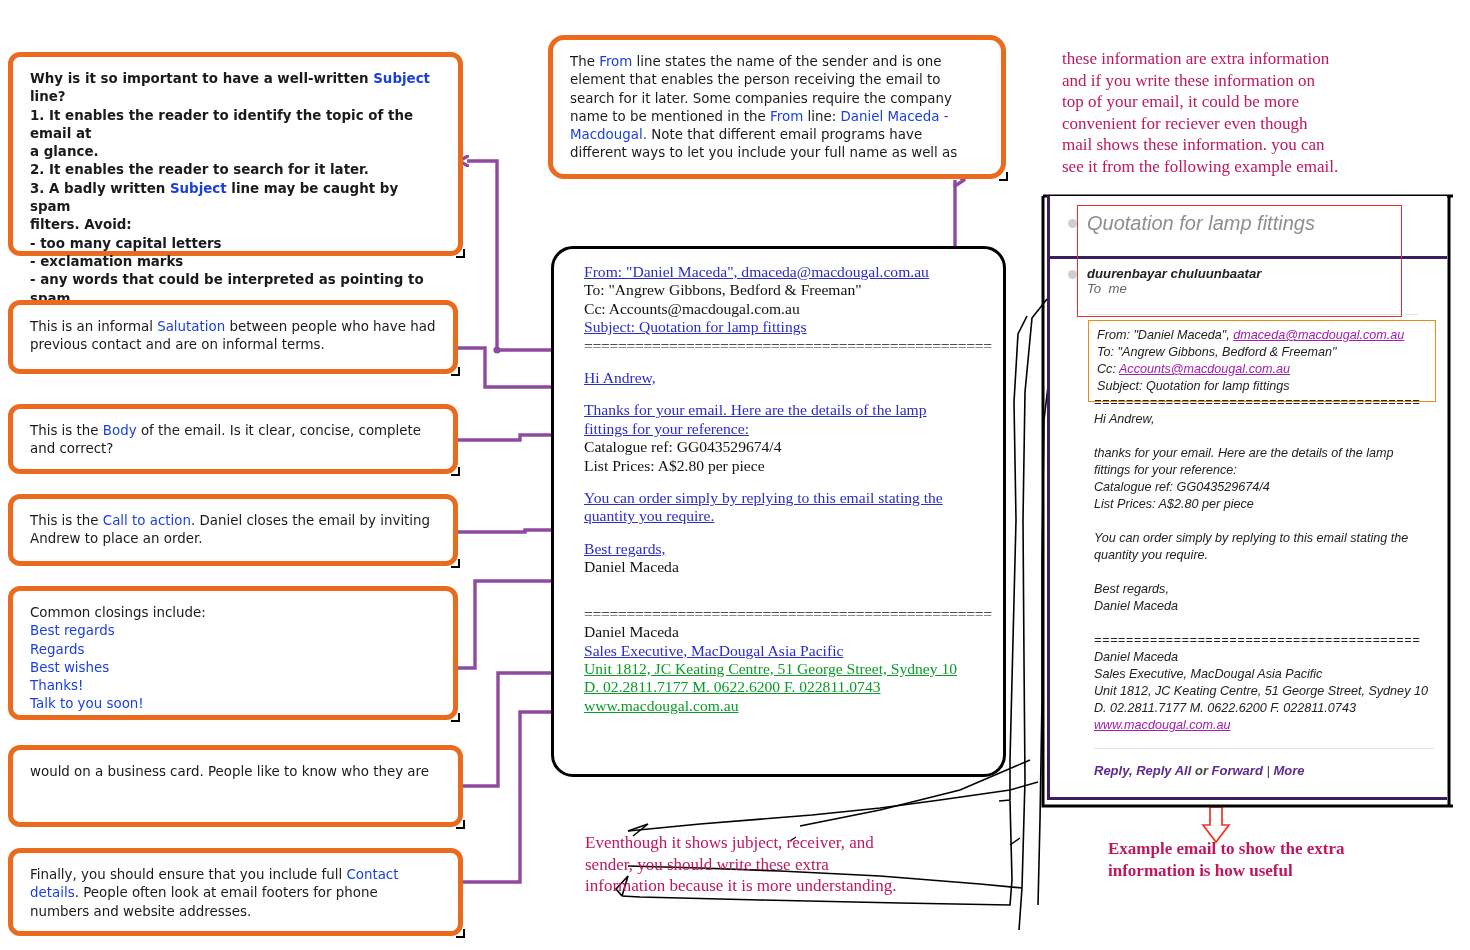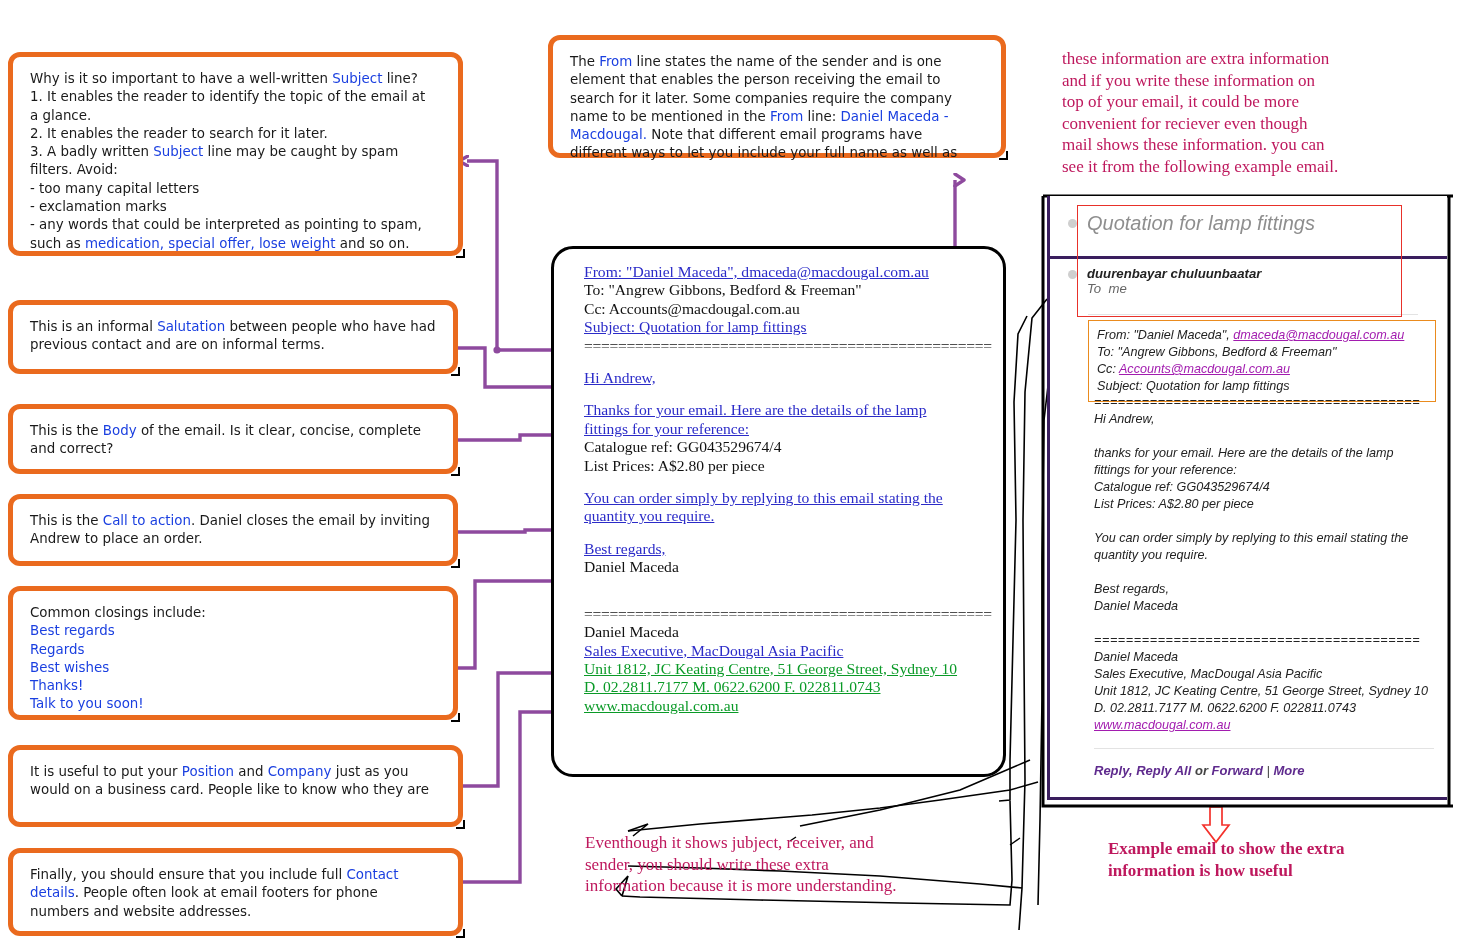--- a/index.html
+++ b/index.html
@@ -126,21 +126,21 @@
     <g stroke="#f4322c" stroke-width="1.7" fill="none">
       <path d="M1210,807 L1210,825 L1203,825 L1216,842 L1229,825 L1222,825 L1222,807 Z"></path>
     </g>
 
     <g stroke="#000" stroke-width="1.4" fill="none">
       <path d="M1010,845 L1020,838"></path>
       <path d="M790,841 L796,837"></path>
     </g>
   </svg>
 
-  <div class="callout" style="left:8px;top:52px;width:455px;height:204px;">
+  <div class="callout" style="left:8px;top:52px;width:455px;height:204px;font-weight:bold;">
     <div class="inner">
         <p><span>Why is it so important to have a well-written </span><span class="blue">Subject</span><span> line?</span></p>
         <p><span>1. It enables the reader to identify the topic of the email at</span></p>
         <p><span>a glance.</span></p>
         <p><span>2. It enables the reader to search for it later.</span></p>
         <p><span>3. A badly written </span><span class="blue">Subject</span><span> line may be caught by spam</span></p>
         <p><span>filters. Avoid:</span></p>
         <p><span>- too many capital letters</span></p>
         <p><span>- exclamation marks</span></p>
         <p><span>- any words that could be interpreted as pointing to spam,</span></p>
@@ -180,36 +180,35 @@
         <p><span class="blue">Regards</span></p>
         <p><span class="blue">Best wishes</span></p>
         <p><span class="blue">Thanks!</span></p>
         <p><span class="blue">Talk to you soon!</span></p>
       </div>
     <div class="tick" style="right:-7px;bottom:-7px;"></div>
   </div>
 
   <div class="callout" style="left:8px;top:745px;width:455px;height:82px;">
     <div class="inner">
-        <p><span>It is useful to put your </span><span class="blue">Position</span><span> and </span><span class="blue">Company</span><span> just as you</span></p>
         <p><span>would on a business card. People like to know who they are</span></p>
       </div>
     <div class="tick" style="right:-7px;bottom:-7px;"></div>
   </div>
 
   <div class="callout" style="left:8px;top:848px;width:455px;height:88px;">
     <div class="inner">
         <p><span>Finally, you should ensure that you include full </span><span class="blue">Contact</span></p>
         <p><span class="blue">details</span><span>. People often look at email footers for phone</span></p>
         <p><span>numbers and website addresses.</span></p>
       </div>
     <div class="tick" style="right:-7px;bottom:-7px;"></div>
   </div>
 
-  <div class="callout" style="left:548px;top:35px;width:458px;height:123px;">
+  <div class="callout" style="left:548px;top:35px;width:458px;height:144px;border-radius:16px;">
     <div class="inner">
         <p><span>The </span><span class="blue">From</span><span> line states the name of the sender and is one</span></p>
         <p><span>element that enables the person receiving the email to</span></p>
         <p><span>search for it later. Some companies require the company</span></p>
         <p><span>name to be mentioned in the </span><span class="blue">From</span><span> line: </span><span class="blue">Daniel Maceda -</span></p>
         <p><span class="blue">Macdougal.</span><span> Note that different email programs have</span></p>
         <p><span>different ways to let you include your full name as well as</span></p>
       </div>
     <div class="tick" style="right:-7px;bottom:-7px;"></div>
   </div>

